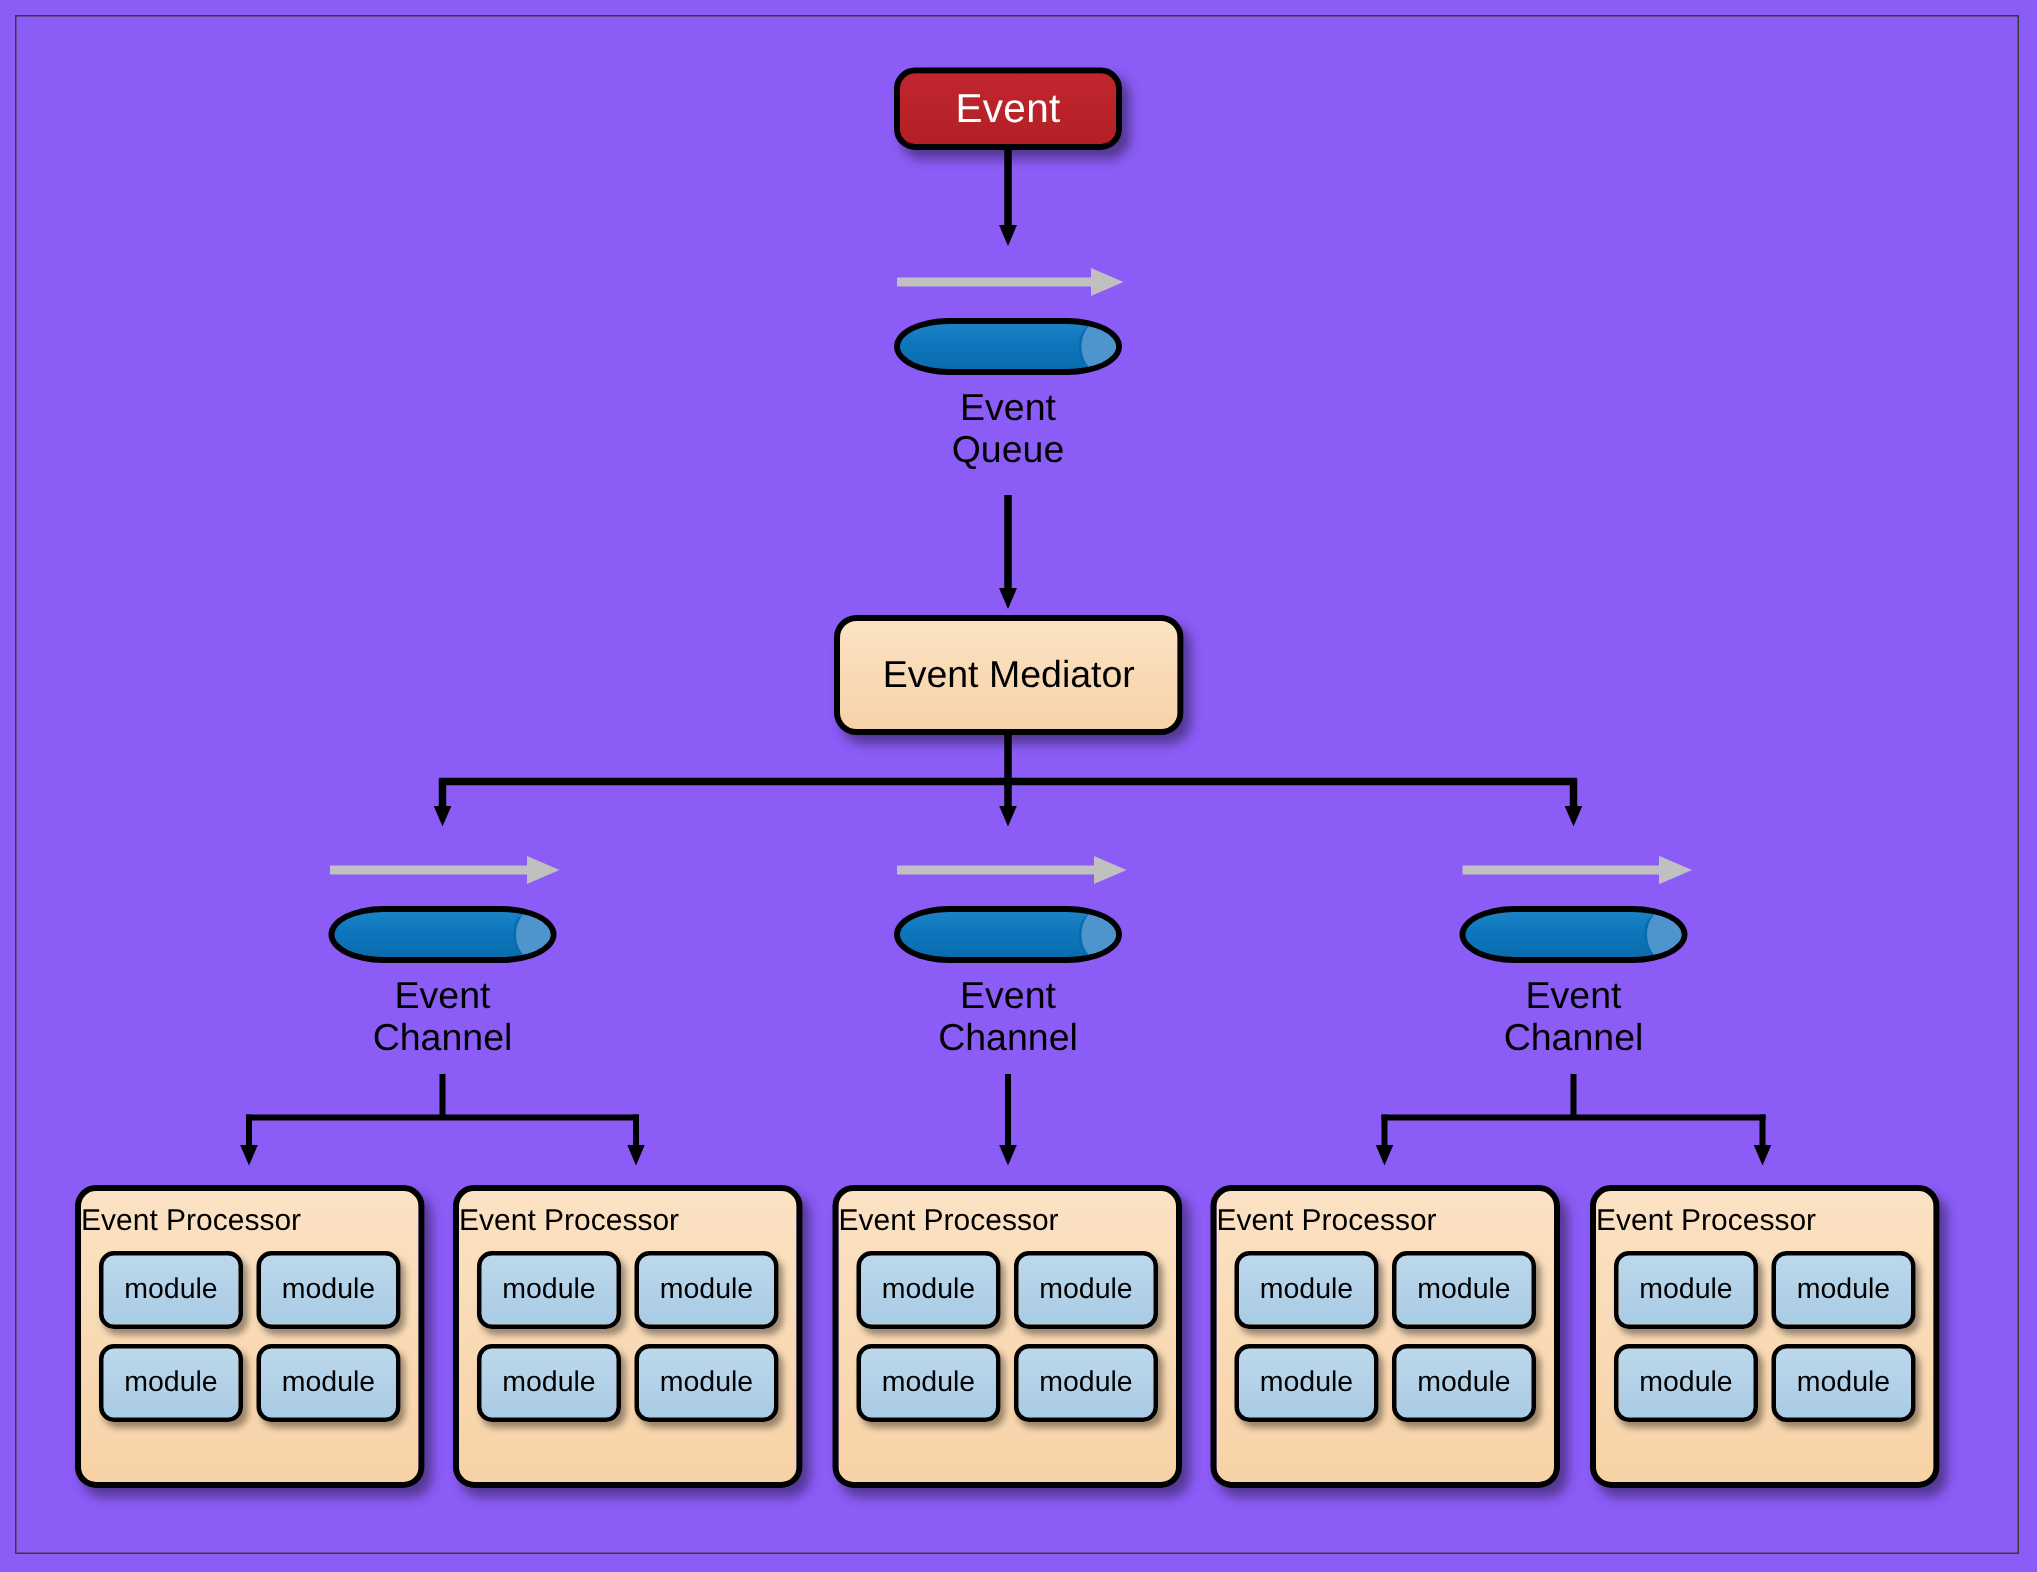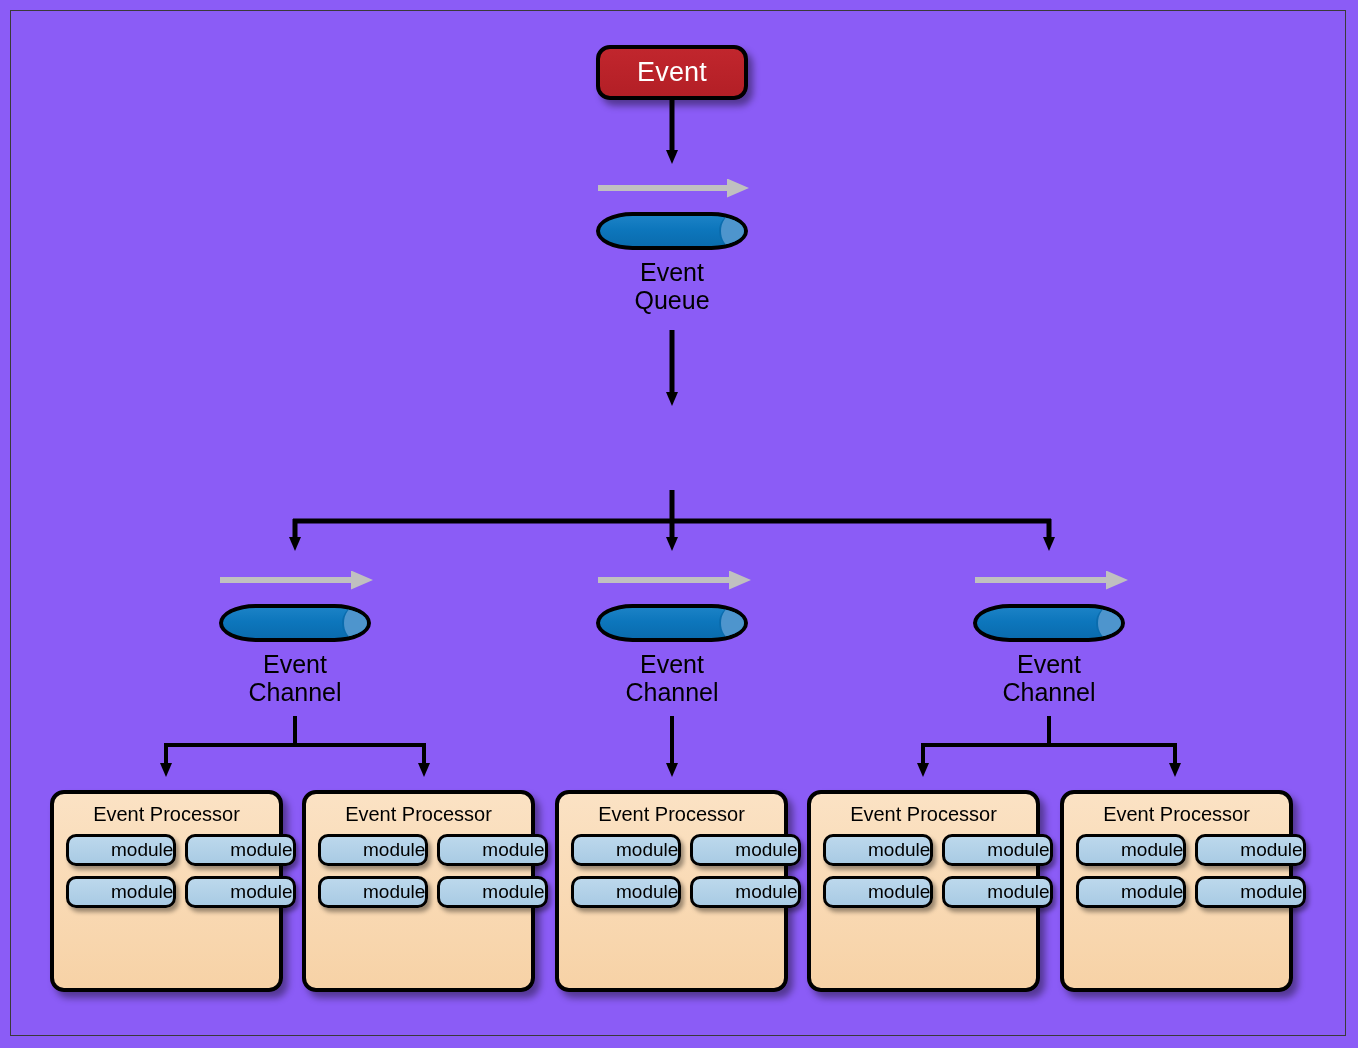--- a/index.html
+++ b/index.html
@@ -99,44 +99,42 @@
   .processor {
     position: absolute;
     box-sizing: border-box;
     border: 4px solid #000000;
     border-radius: 14px;
     background: linear-gradient(180deg, #fbe2c4 0%, #f7d2a6 100%);
     box-shadow: 5px 6px 7px rgba(0,0,0,0.40);
     padding-top: 9px;
   }
   .processor-title {
-    text-align: center;
     font-size: 20px;
     color: #000000;
     margin-bottom: 8px;
   }
   .module-grid {
     display: grid;
     grid-template-columns: 1fr 1fr;
     gap: 10px 9px;
     padding: 0 12px 12px 12px;
   }
   .module {
     box-sizing: border-box;
-    height: 32px;
+    height: 52px;
     border: 3px solid #000000;
     border-radius: 10px;
     background: linear-gradient(180deg, #bcd8ec 0%, #a9cbe4 100%);
     color: #000000;
     font-size: 19px;
     display: flex;
     align-items: center;
     justify-content: center;
     box-shadow: 3px 4px 4px rgba(0,0,0,0.38);
-    padding-left: 42px;
   }
 </style>
 </head>
 <body>
 
 <div id="canvas">
 
   <div id="frame"></div>
 
   <svg id="svg-layer" viewBox="0 0 1358 1048" xmlns="http://www.w3.org/2000/svg">
@@ -201,20 +199,23 @@
   <div class="node event-box" style="left:596px; top:45px; width:152px; height:55px;">
     <span>Event</span>
   </div>
 
   <div class="cylinder" style="left:596px; top:212px; width:152px; height:38px;">
     <span class="cap"></span>
   </div>
   <div class="node-label" style="left:572px; top:258px; width:200px;">Event
 Queue</div>
 
+  <div class="node mediator-box" style="left:556px; top:410px; width:233px; height:80px;">
+    <span>Event Mediator</span>
+  </div>
 
   <div class="cylinder" style="left:219px; top:604px; width:152px; height:38px;">
     <span class="cap"></span>
   </div>
   <div class="node-label" style="left:195px; top:650px; width:200px;">Event
 Channel</div>
 
   <div class="cylinder" style="left:596px; top:604px; width:152px; height:38px;">
     <span class="cap"></span>
   </div>

